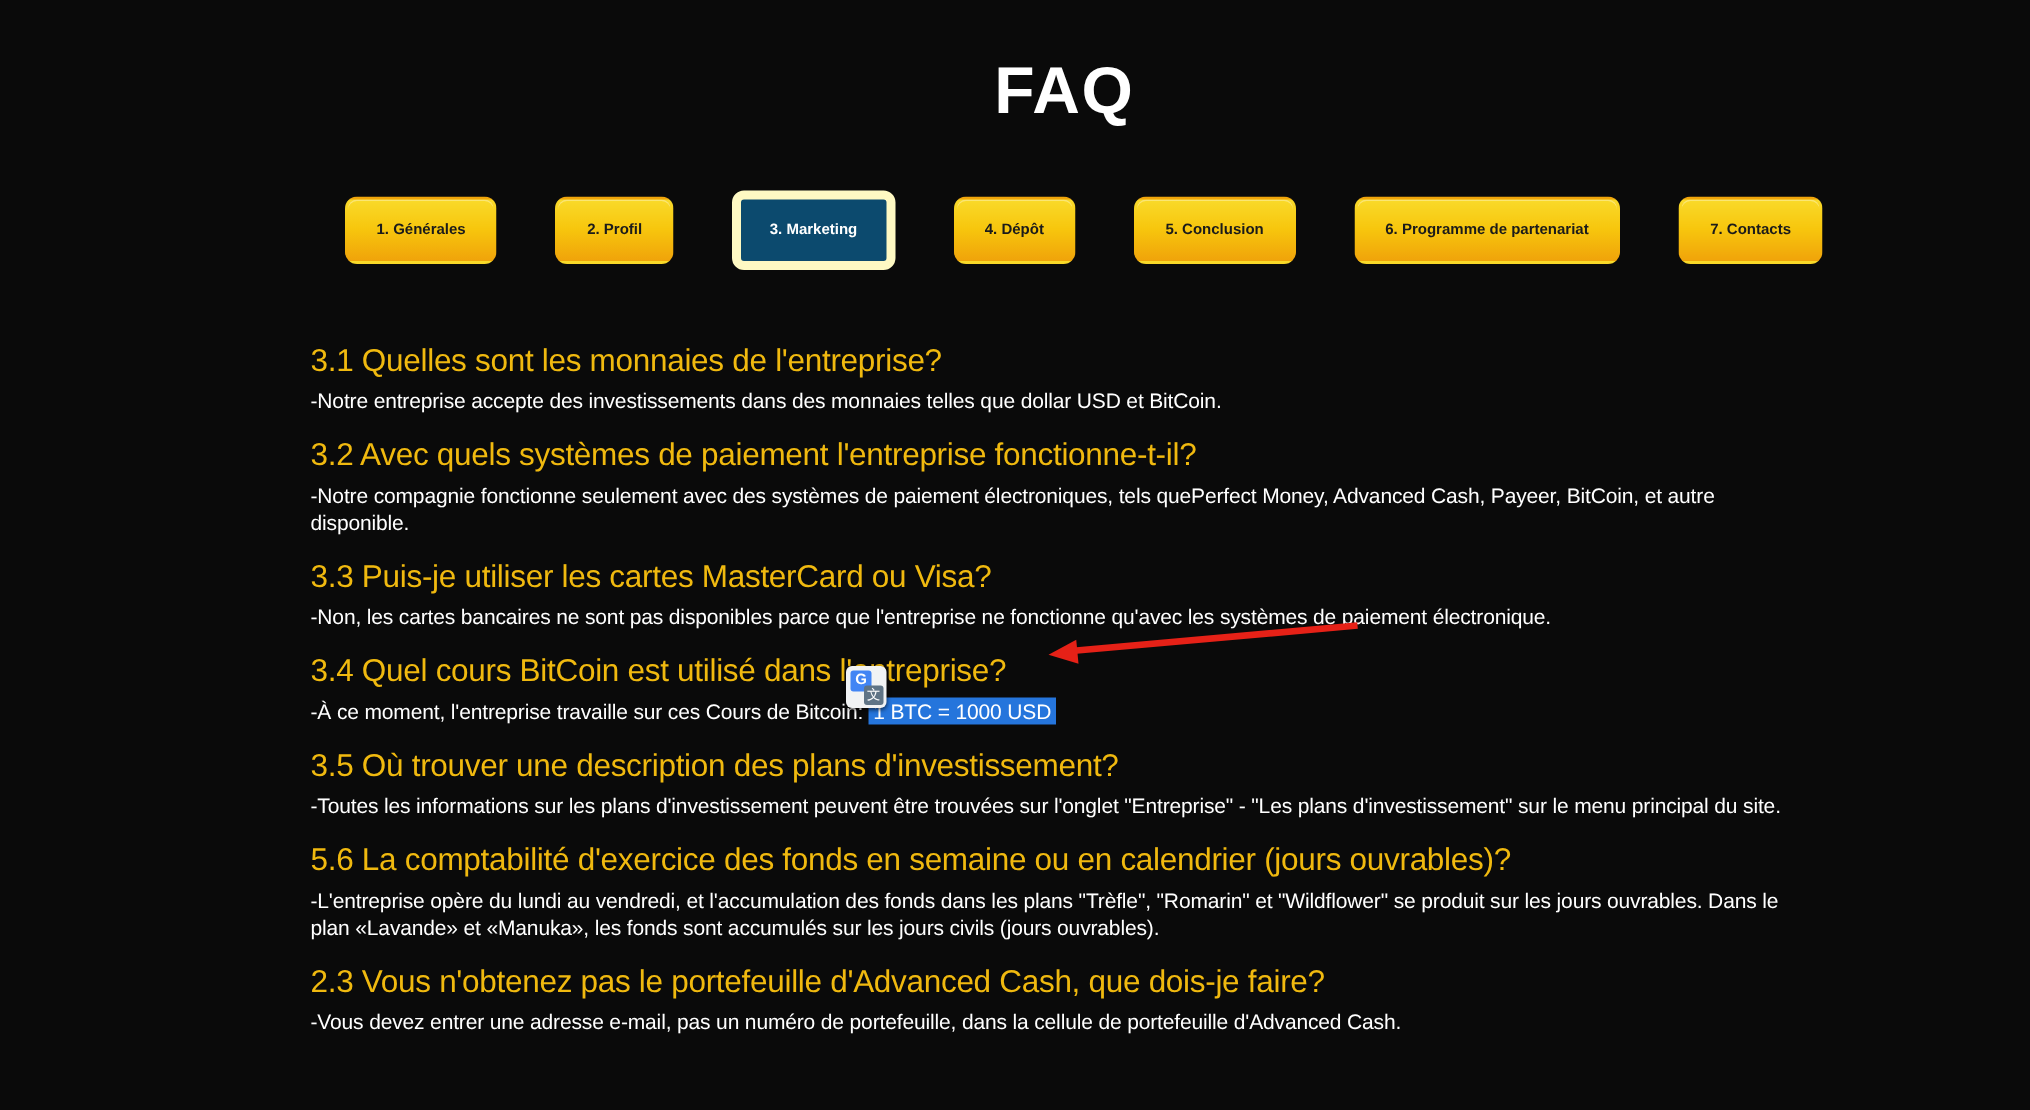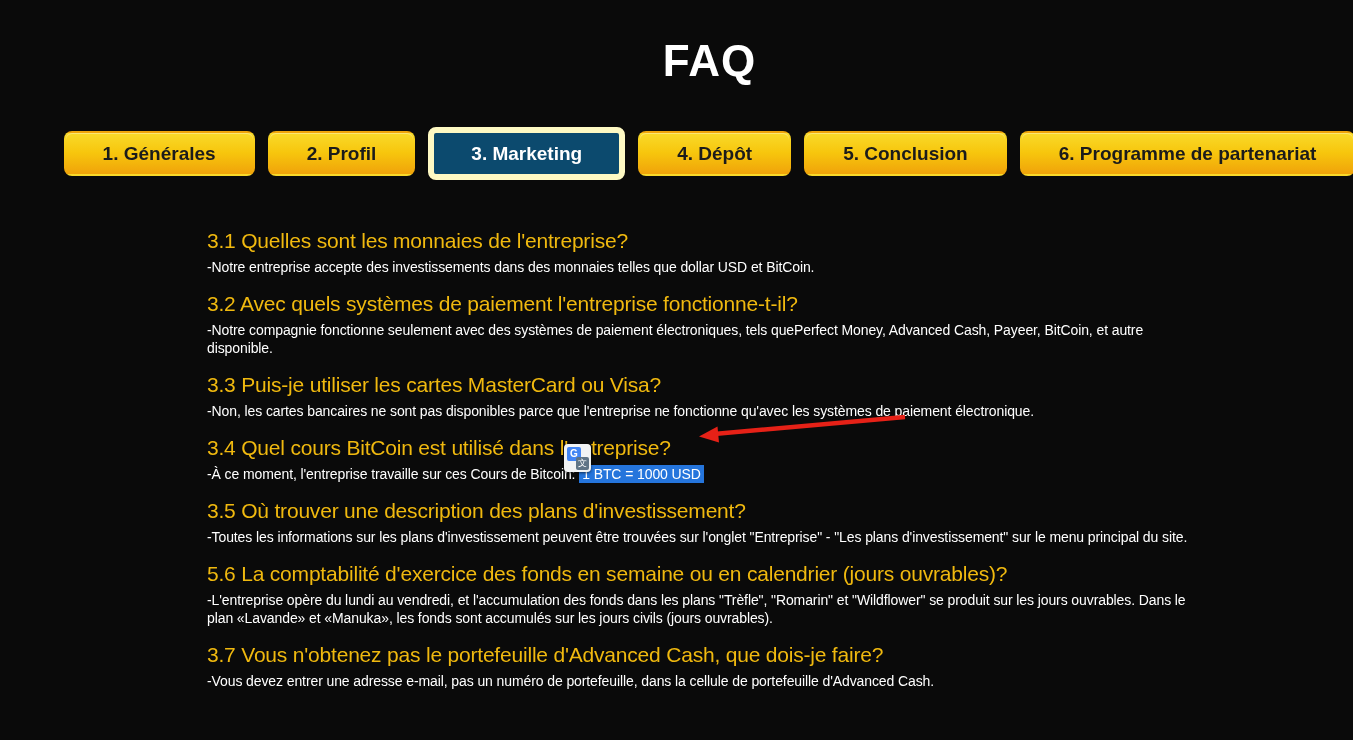--- a/index.html
+++ b/index.html
@@ -29,29 +29,30 @@
     display: flex;
     justify-content: center;
     align-items: center;
     gap: 13px;
     margin-top: 42px;
   }
   .tab {
     background: linear-gradient(180deg, #f9da2a 0%, #f7c60d 48%, #f0a30a 100%);
     color: #1b1b1b;
     font-weight: bold;
-    font-size: 19px;
-    padding: 0 37px;
+    font-size: 10px;
+    padding: 0 19px;
     height: 41px;
     line-height: 41px;
     border-radius: 8px;
     border: 2px solid rgba(0,0,0,0);
     box-shadow: inset 0 1px 0 rgba(255,255,255,0.35);
     white-space: nowrap;
     cursor: pointer;
+    margin-left: 26px;
   }
   .tab.active {
     background: #0c4a6e;
     color: #ffffff;
     border: 6px solid #fef9c3;
     box-shadow: none;
   }
   .faq {
     margin-top: 49px;
     text-align: left;
@@ -126,20 +127,21 @@
 
   <h1 class="page-title">FAQ</h1>
 
   <div class="tabs">
     <div class="tab">1. Générales</div>
     <div class="tab">2. Profil</div>
     <div class="tab active">3. Marketing</div>
     <div class="tab">4. Dépôt</div>
     <div class="tab">5. Conclusion</div>
     <div class="tab">6. Programme de partenariat</div>
+    <div class="tab">7. Contacts</div>
   </div>
 
   <div class="faq">
 
     <div class="faq-item">
       <h2>3.1 Quelles sont les monnaies de l'entreprise?</h2>
       <p>-Notre entreprise accepte des investissements dans des monnaies telles que dollar USD et BitCoin.</p>
     </div>
 
     <div class="faq-item">
@@ -161,21 +163,21 @@
       <h2>3.5 Où trouver une description des plans d'investissement?</h2>
       <p>-Toutes les informations sur les plans d'investissement peuvent être trouvées sur l'onglet "Entreprise" - "Les plans d'investissement" sur le menu principal du site.</p>
     </div>
 
     <div class="faq-item">
       <h2>5.6 La comptabilité d'exercice des fonds en semaine ou en calendrier (jours ouvrables)?</h2>
       <p>-L'entreprise opère du lundi au vendredi, et l'accumulation des fonds dans les plans "Trèfle", "Romarin" et "Wildflower" se produit sur les jours ouvrables. Dans le plan «Lavande» et «Manuka», les fonds sont accumulés sur les jours civils (jours ouvrables).</p>
     </div>
 
     <div class="faq-item">
-      <h2>3.7 Vous n'obtenez pas le portefeuille d'Advanced Cash, que dois-je faire?</h2>
+      <h2>2.3 Vous n'obtenez pas le portefeuille d'Advanced Cash, que dois-je faire?</h2>
       <p>-Vous devez entrer une adresse e-mail, pas un numéro de portefeuille, dans la cellule de portefeuille d'Advanced Cash.</p>
     </div>
 
   </div>
 </div>
 
 <div class="translate-popup">
   <div class="g-box">G</div>
   <div class="t-box">文</div>
 </div>

